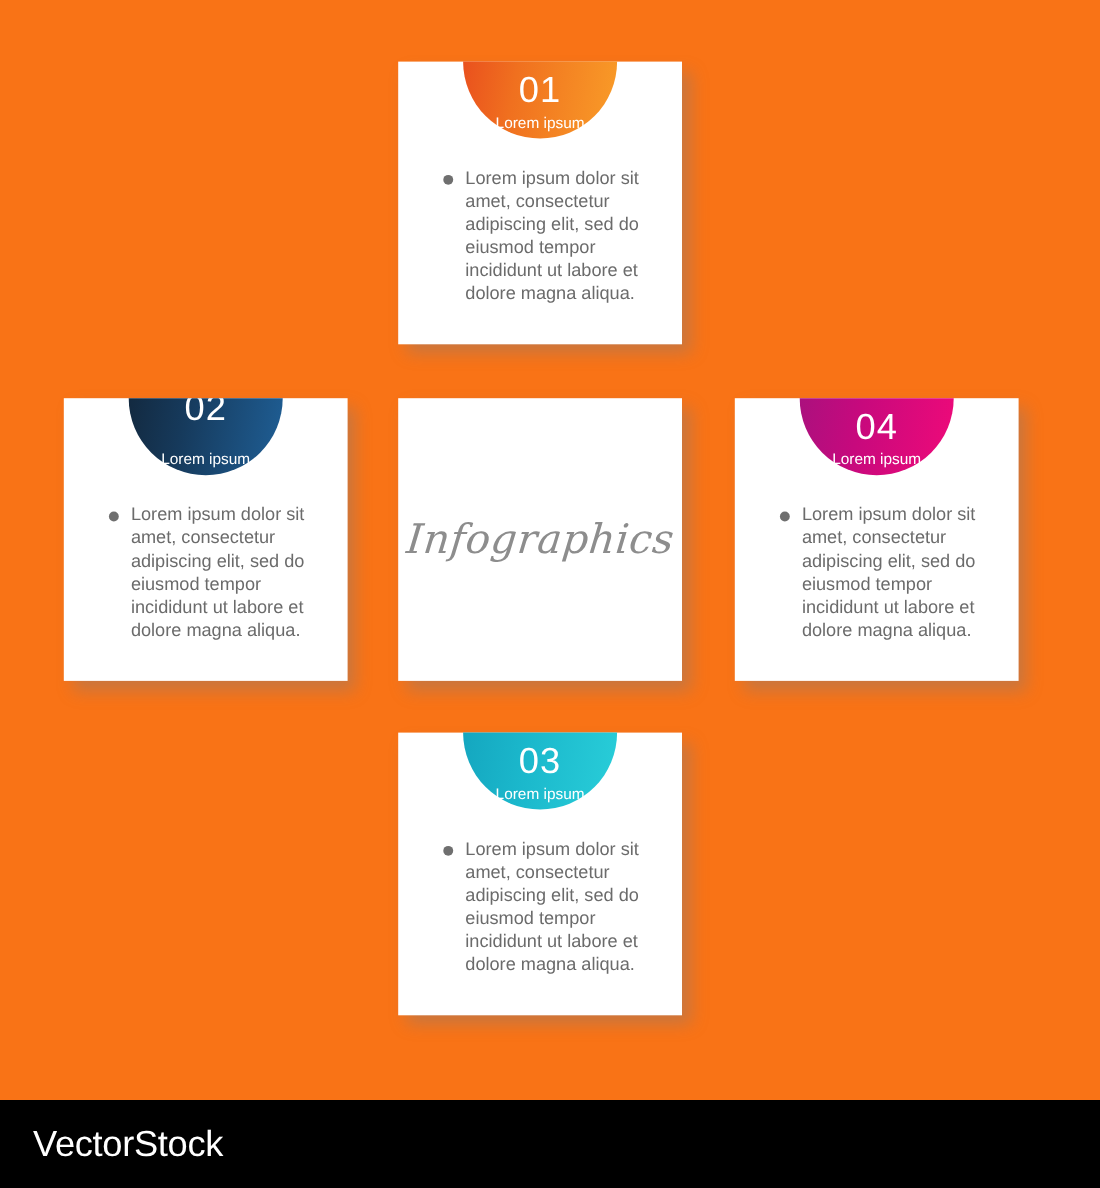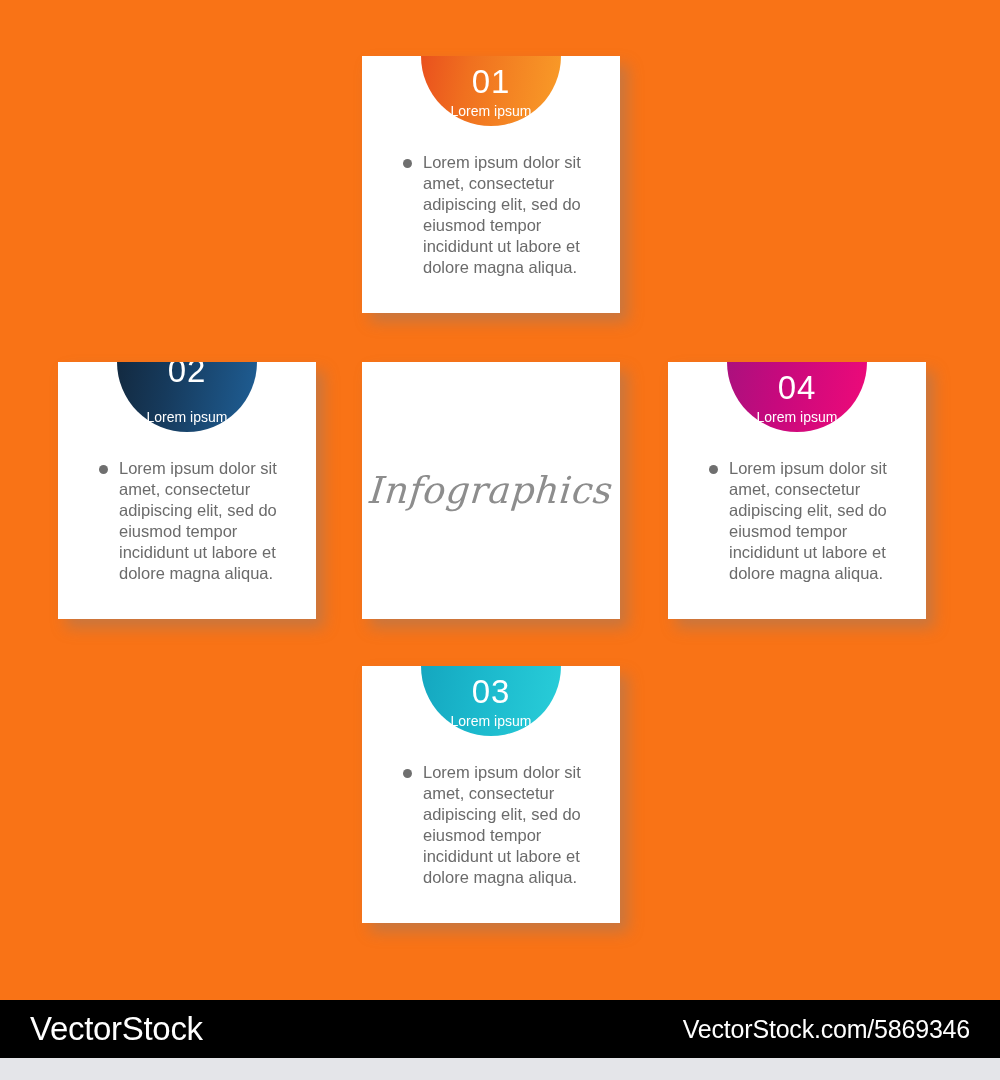--- a/index.html
+++ b/index.html
@@ -126,21 +126,21 @@
     transform: skewX(-6deg);
     white-space: nowrap;
   }
 
   
   #footer {
     position: absolute;
     left: 0;
     top: 1000px;
     width: 1000px;
-    height: 58px;
+    height: 80px;
     background: #000000;
     display: flex;
     align-items: center;
     justify-content: space-between;
     padding: 0 30px;
   }
 
   .wm-brand {
     color: #ffffff;
     font-size: 33px;
@@ -207,14 +207,13 @@
     <div class="card-body">
       <span class="bullet"></span>
       <p class="body-text">Lorem ipsum dolor sit amet, consectetur adipiscing elit, sed do eiusmod tempor incididunt ut labore et dolore magna aliqua.</p>
     </div>
   </div>
 
 </div>
 
 <div id="footer">
   <span class="wm-brand">VectorStock</span>
-  <span class="wm-url">VectorStock.com/5869346</span>
 </div>
 
 </body></html>

